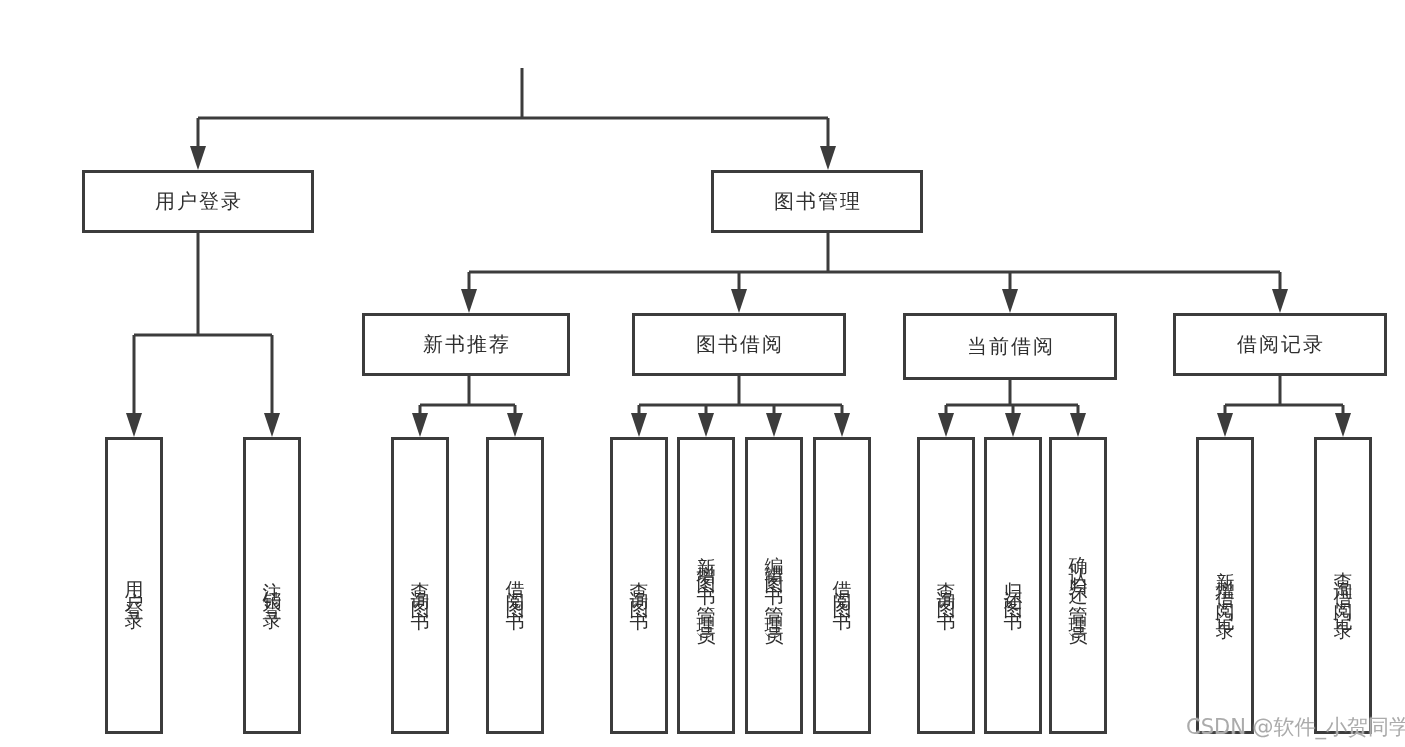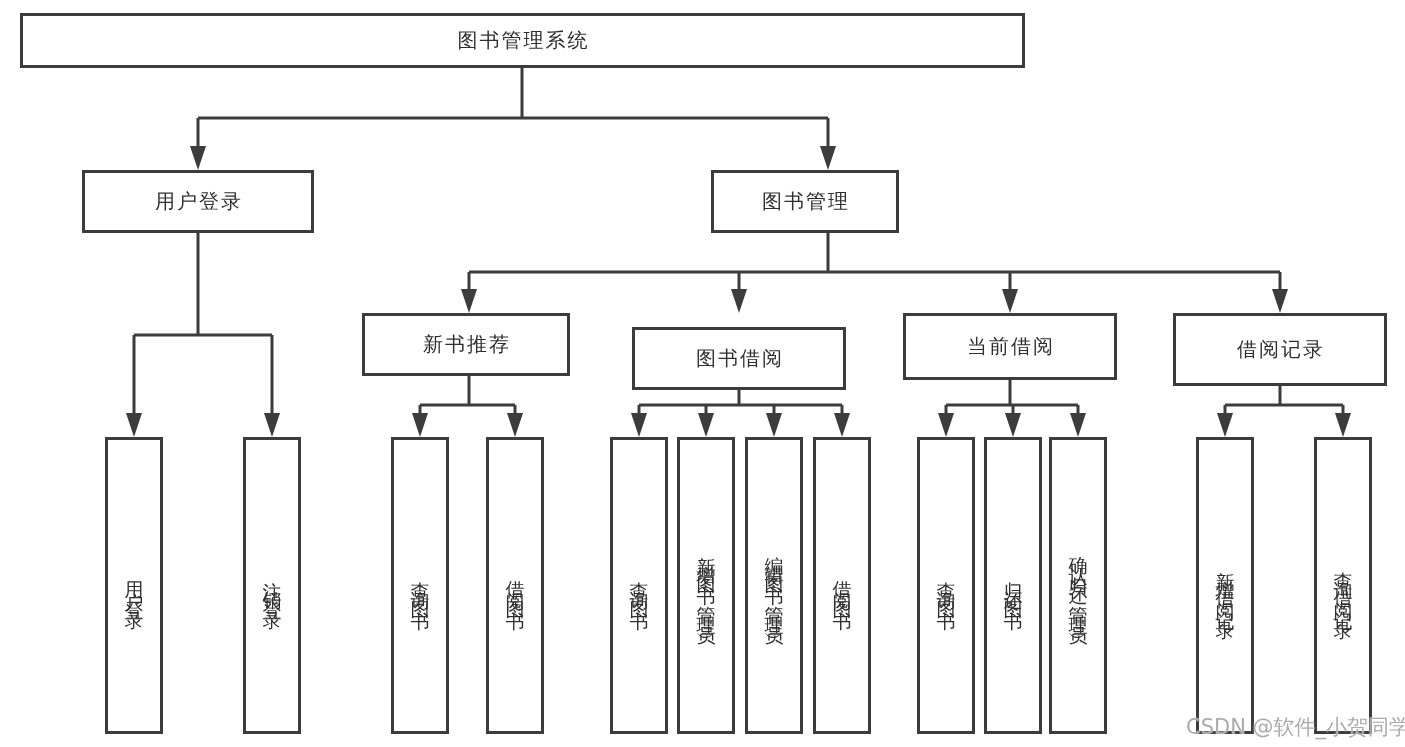--- a/index.html
+++ b/index.html
@@ -95,41 +95,38 @@
       <polygon points="766,413 782,413 774,437"></polygon>
       <polygon points="834,413 850,413 842,437"></polygon>
       <polygon points="938,413 954,413 946,437"></polygon>
       <polygon points="1005,413 1021,413 1013,437"></polygon>
       <polygon points="1070,413 1086,413 1078,437"></polygon>
       <polygon points="1217,413 1233,413 1225,437"></polygon>
       <polygon points="1335,413 1351,413 1343,437"></polygon>
     </g>
   </svg>
 
-  <div class="node" style="left:20px; top:13px; width:1005px; height:55px;">
-    <span class="hlabel">图书管理系统</span>
-  </div>
 
   <div class="node" style="left:82px; top:170px; width:232px; height:63px;">
     <span class="hlabel">用户登录</span>
   </div>
-  <div class="node" style="left:711px; top:170px; width:188px; height:63px;">
+  <div class="node" style="left:711px; top:170px; width:212px; height:63px;">
     <span class="hlabel">图书管理</span>
   </div>
 
   <div class="node" style="left:362px; top:313px; width:208px; height:63px;">
     <span class="hlabel">新书推荐</span>
   </div>
-  <div class="node" style="left:632px; top:313px; width:214px; height:63px;margin-top:14px;">
+  <div class="node" style="left:632px; top:313px; width:214px; height:63px;">
     <span class="hlabel">图书借阅</span>
   </div>
   <div class="node" style="left:903px; top:313px; width:214px; height:67px;">
     <span class="hlabel">当前借阅</span>
   </div>
-  <div class="node" style="left:1173px; top:313px; width:214px; height:73px;">
+  <div class="node" style="left:1173px; top:313px; width:214px; height:63px;">
     <span class="hlabel">借阅记录</span>
   </div>
 
   <div class="node" style="left:105px; top:437px; width:58px; height:297px;">
     <span class="vlabel">用户登录</span>
   </div>
   <div class="node" style="left:243px; top:437px; width:58px; height:297px;">
     <span class="vlabel">注销登录</span>
   </div>
 

